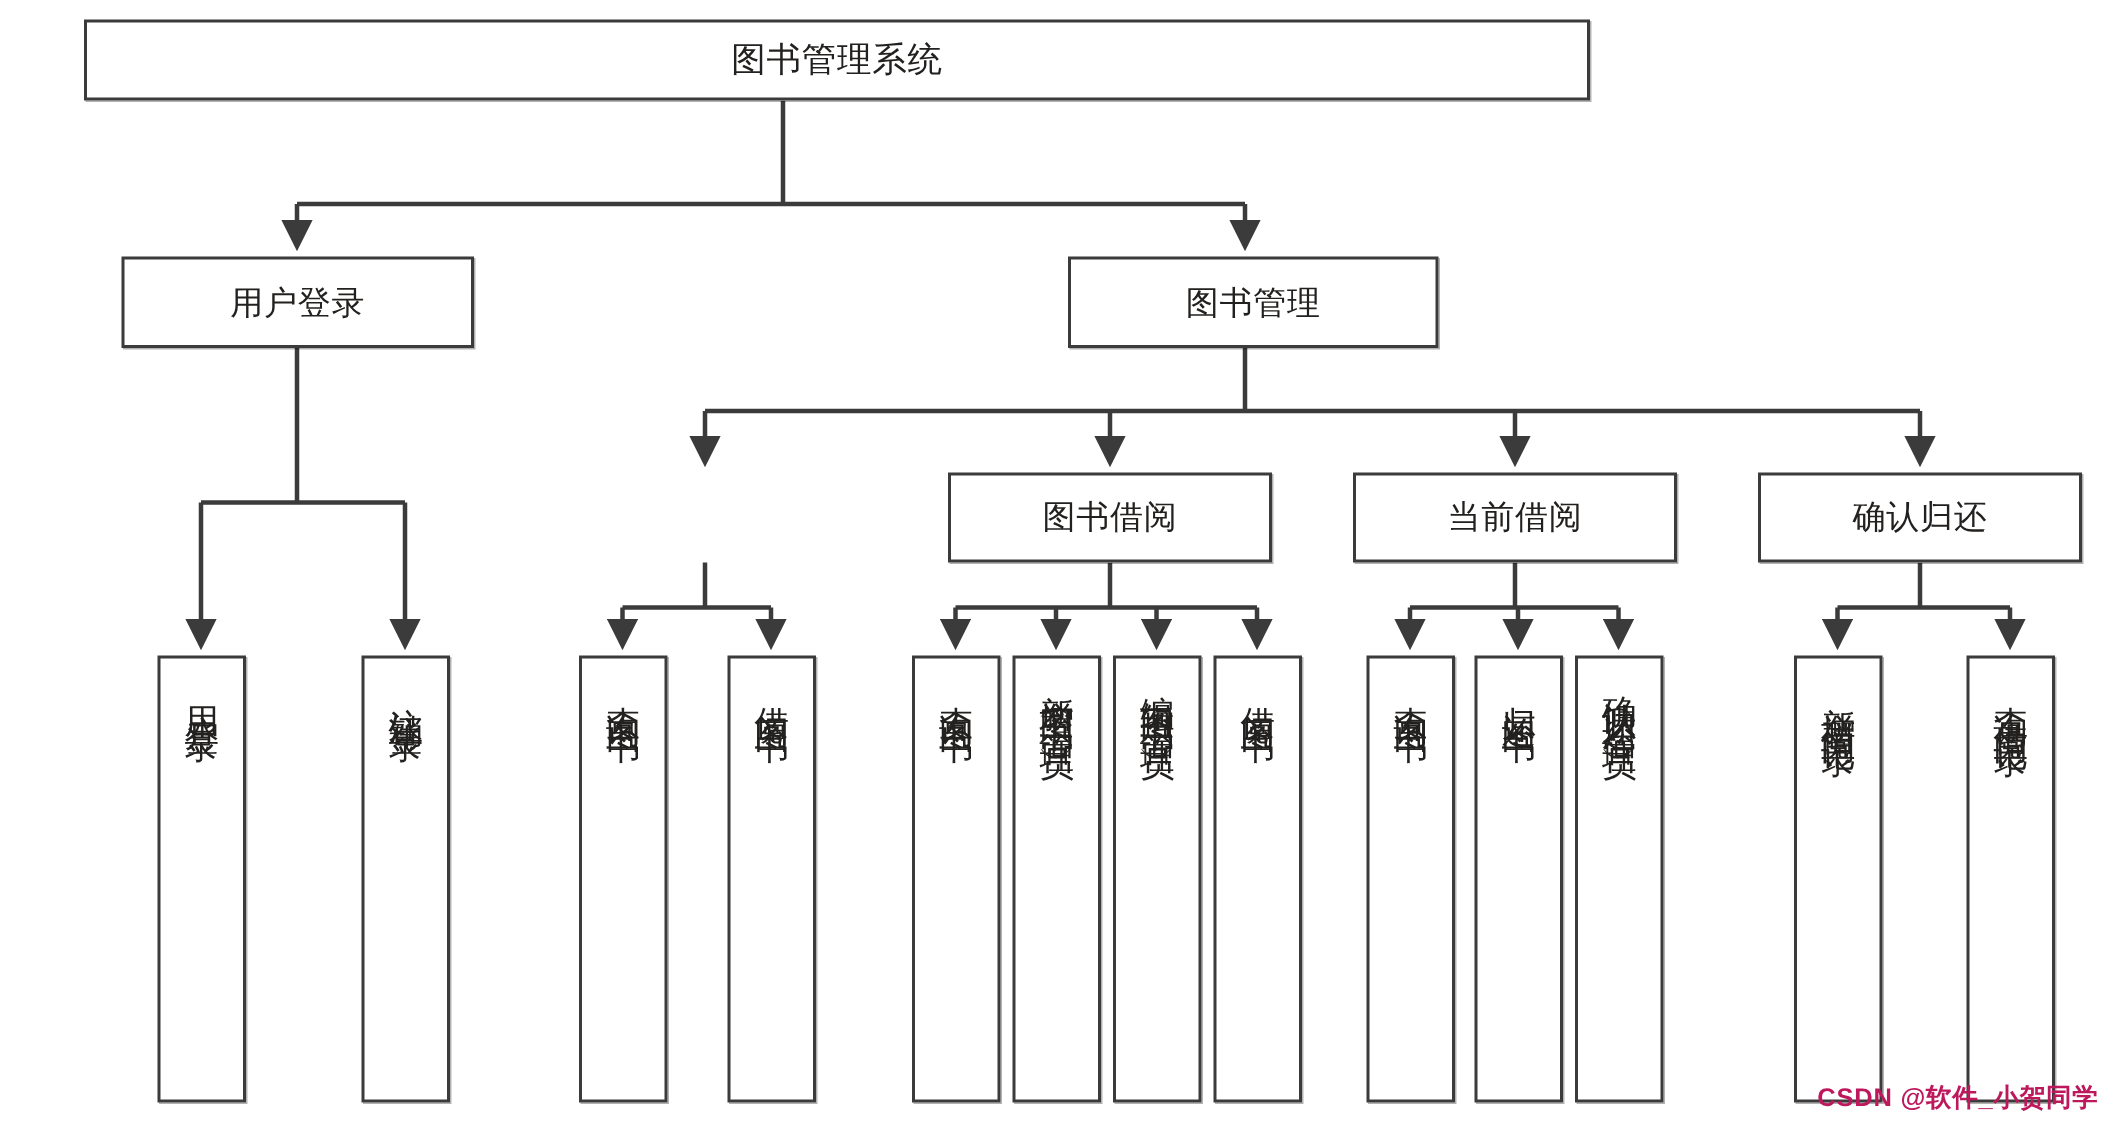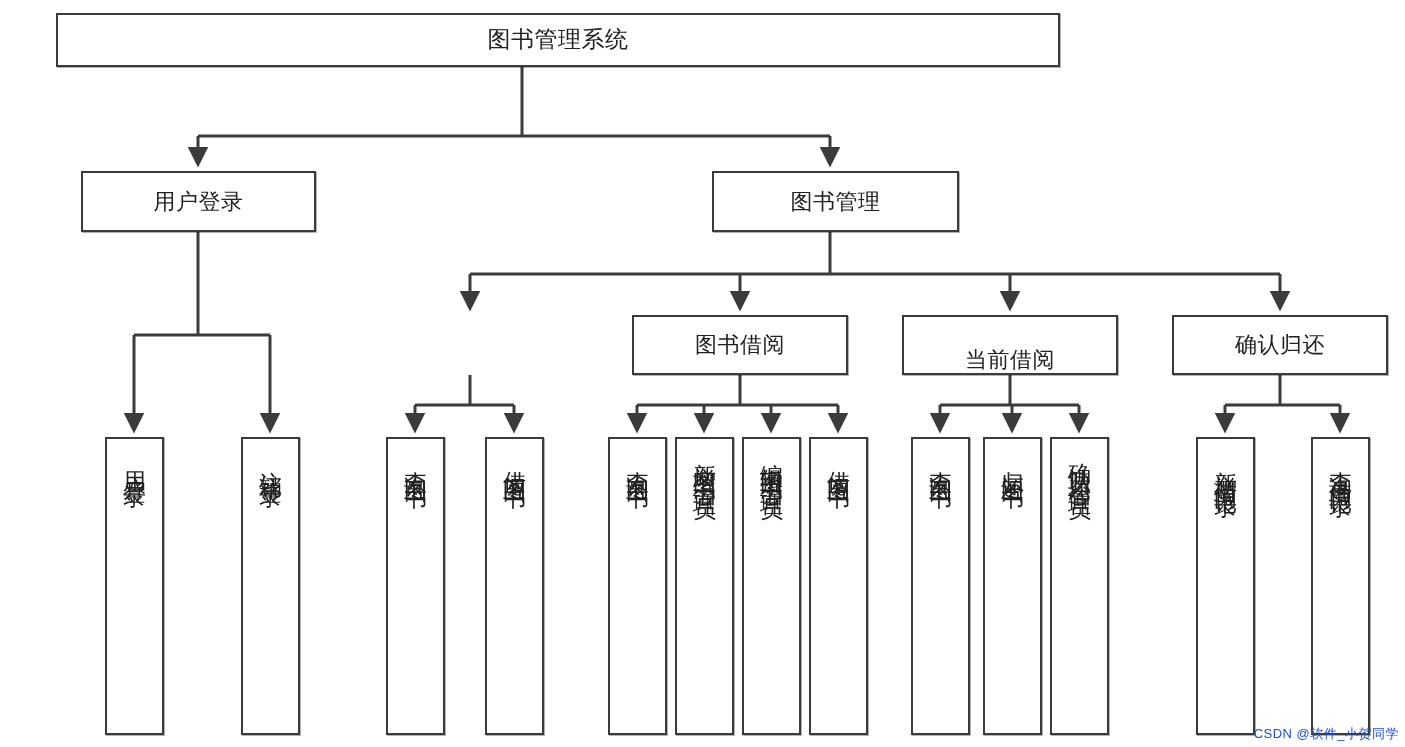--- a/index.html
+++ b/index.html
@@ -44,24 +44,25 @@
     font-size:23px;
     letter-spacing:5px;
     white-space:nowrap;
     margin-top:14px;
   }
   .node.vert.tall .label{margin-top:6px;}
 
   #watermark{
     position:absolute;
     right:6px;bottom:4px;
-    font-size:13px;
-    color:#1d4ed8;
+    font-size:17px;
+    color:#be185d;
     letter-spacing:.5px;
     white-space:nowrap;
+    font-weight:bold;
   }
 </style>
 </head>
 <body>
 
 <div id="canvas">
 
   <svg class="wires" viewBox="0 0 1405 747" xmlns="http://www.w3.org/2000/svg">
     <defs>
       <marker id="arrow" viewBox="0 0 12 12" refX="10" refY="6" markerWidth="7" markerHeight="7" orient="auto-start-reverse">
@@ -119,21 +120,21 @@
   <div class="node horiz" id="node-l2-0" style="left: 81px; top: 171px; width: 235px; height: 61px;">
     <span class="label">用户登录</span>
   </div>
   <div class="node horiz" id="node-l2-1" style="left: 712px; top: 171px; width: 247px; height: 61px;">
     <span class="label">图书管理</span>
   </div>
 
   <div class="node horiz" id="node-l3-1" style="left: 632px; top: 315px; width: 216px; height: 60px;">
     <span class="label">图书借阅</span>
   </div>
-  <div class="node horiz" id="node-l3-2" style="left: 902px; top: 315px; width: 216px; height: 60px; align-items: flex-end;">
+  <div class="node horiz" id="node-l3-2" style="left: 902px; top: 315px; width: 216px; height: 60px;">
     <span class="label">当前借阅</span>
   </div>
   <div class="node horiz" id="node-l3-3" style="left: 1172px; top: 315px; width: 216px; height: 60px;">
     <span class="label">确认归还</span>
   </div>
 
   <div class="node vert" id="node-leaf-0" style="left: 105px; top: 437px; width: 59px; height: 298px;">
     <span class="label">用户登录</span>
   </div>
   <div class="node vert" id="node-leaf-1" style="left: 241px; top: 437px; width: 59px; height: 298px;">

